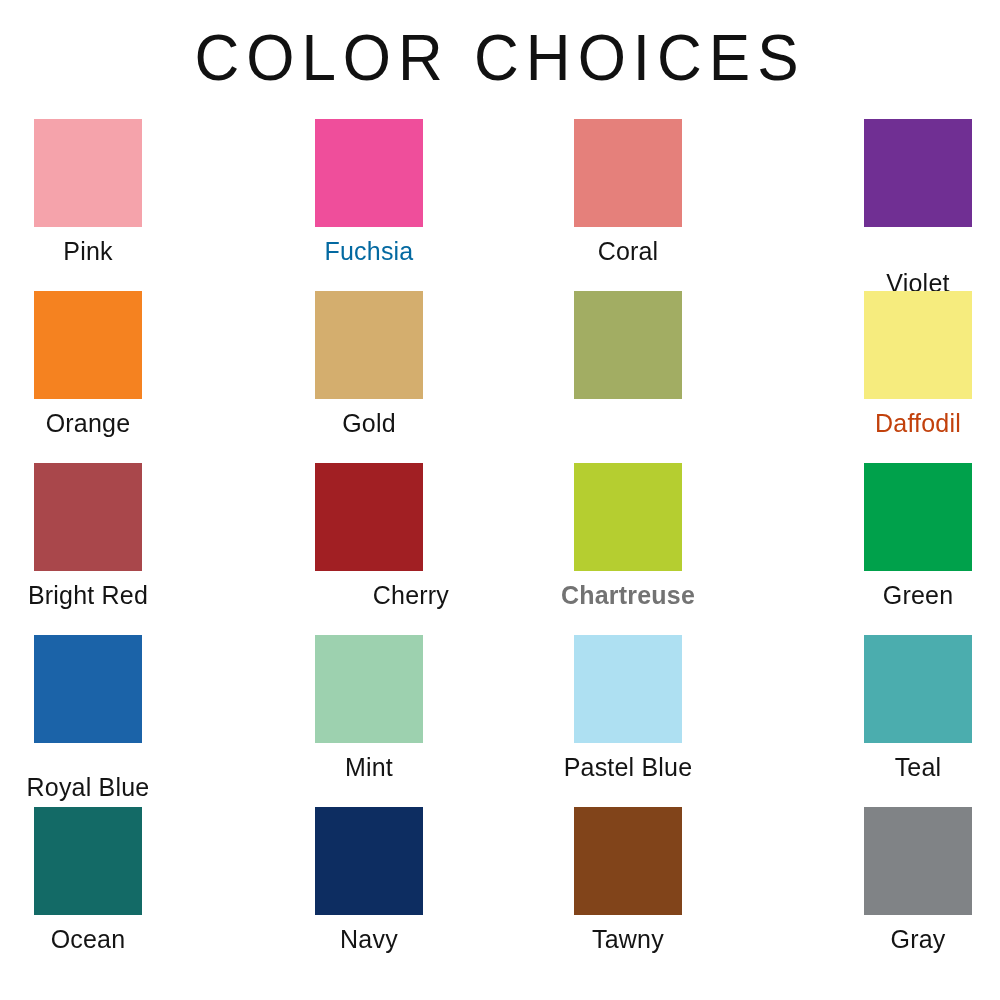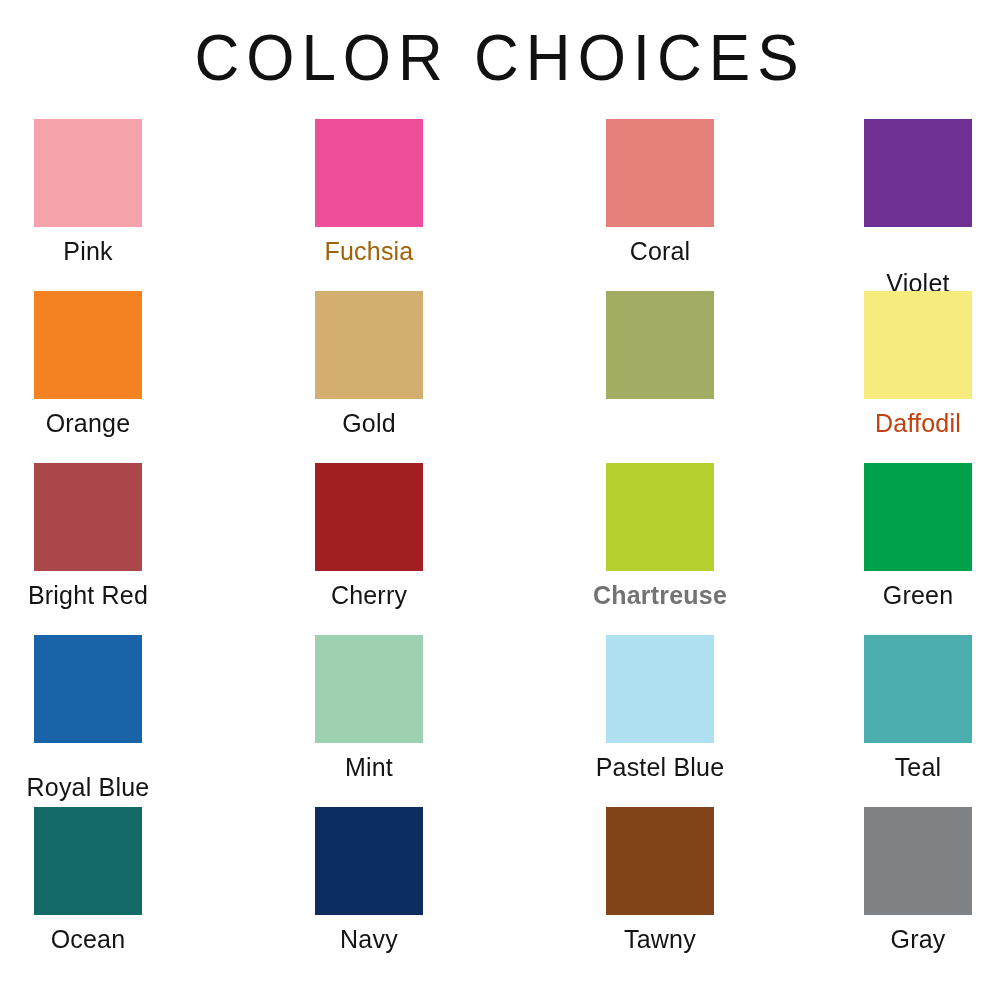--- a/index.html
+++ b/index.html
@@ -54,21 +54,21 @@
     width: 1000px;
   }
   .cell {
     position: absolute;
     top: 0;
     width: 160px;
     text-align: center;
   }
   .cell.c0 { left: 8px; }
   .cell.c1 { left: 289px; }
-  .cell.c2 { left: 580px; }
+  .cell.c2 { left: 548px; }
   .cell.c3 { left: 838px; }
 
   .swatch {
     width: 108px;
     height: 108px;
     margin: 0 auto;
     display: block;
   }
 
   .label {
@@ -91,21 +91,21 @@
 
   <div id="grid">
 
     <div class="row">
       <div class="cell c0">
         <div class="swatch" style="background-color: rgb(245, 163, 171);"></div>
         <div class="label" style="color: rgb(20, 20, 20);">Pink</div>
       </div>
       <div class="cell c1">
         <div class="swatch" style="background-color: rgb(239, 78, 155);"></div>
-        <div class="label" style="color: #a16207;">Fuchsia</div>
+        <div class="label" style="color: #0369a1;">Fuchsia</div>
       </div>
       <div class="cell c2">
         <div class="swatch" style="background-color: rgb(229, 128, 123);"></div>
         <div class="label" style="color: rgb(20, 20, 20);">Coral</div>
       </div>
       <div class="cell c3">
         <div class="swatch" style="background-color: rgb(112, 47, 147);"></div>
         <div class="label" style="color: rgb(20, 20, 20); margin-top: 43px;">Violet</div>
       </div>
     </div>
@@ -128,21 +128,21 @@
       </div>
     </div>
 
     <div class="row">
       <div class="cell c0">
         <div class="swatch" style="background-color: rgb(169, 71, 75);"></div>
         <div class="label" style="color: rgb(20, 20, 20);">Bright Red</div>
       </div>
       <div class="cell c1">
         <div class="swatch" style="background-color: rgb(161, 31, 35);"></div>
-        <div class="label" style="color: rgb(20, 20, 20);">Cherry</div>
+        <div class="label" style="color: rgb(20, 20, 20); text-align: right;">Cherry</div>
       </div>
       <div class="cell c2">
         <div class="swatch" style="background-color: rgb(181, 206, 48);"></div>
         <div class="label" style="color: #737373; font-weight: bold;">Chartreuse</div>
       </div>
       <div class="cell c3">
         <div class="swatch" style="background-color: rgb(0, 161, 75);"></div>
         <div class="label" style="color: rgb(20, 20, 20);">Green</div>
       </div>
     </div>

